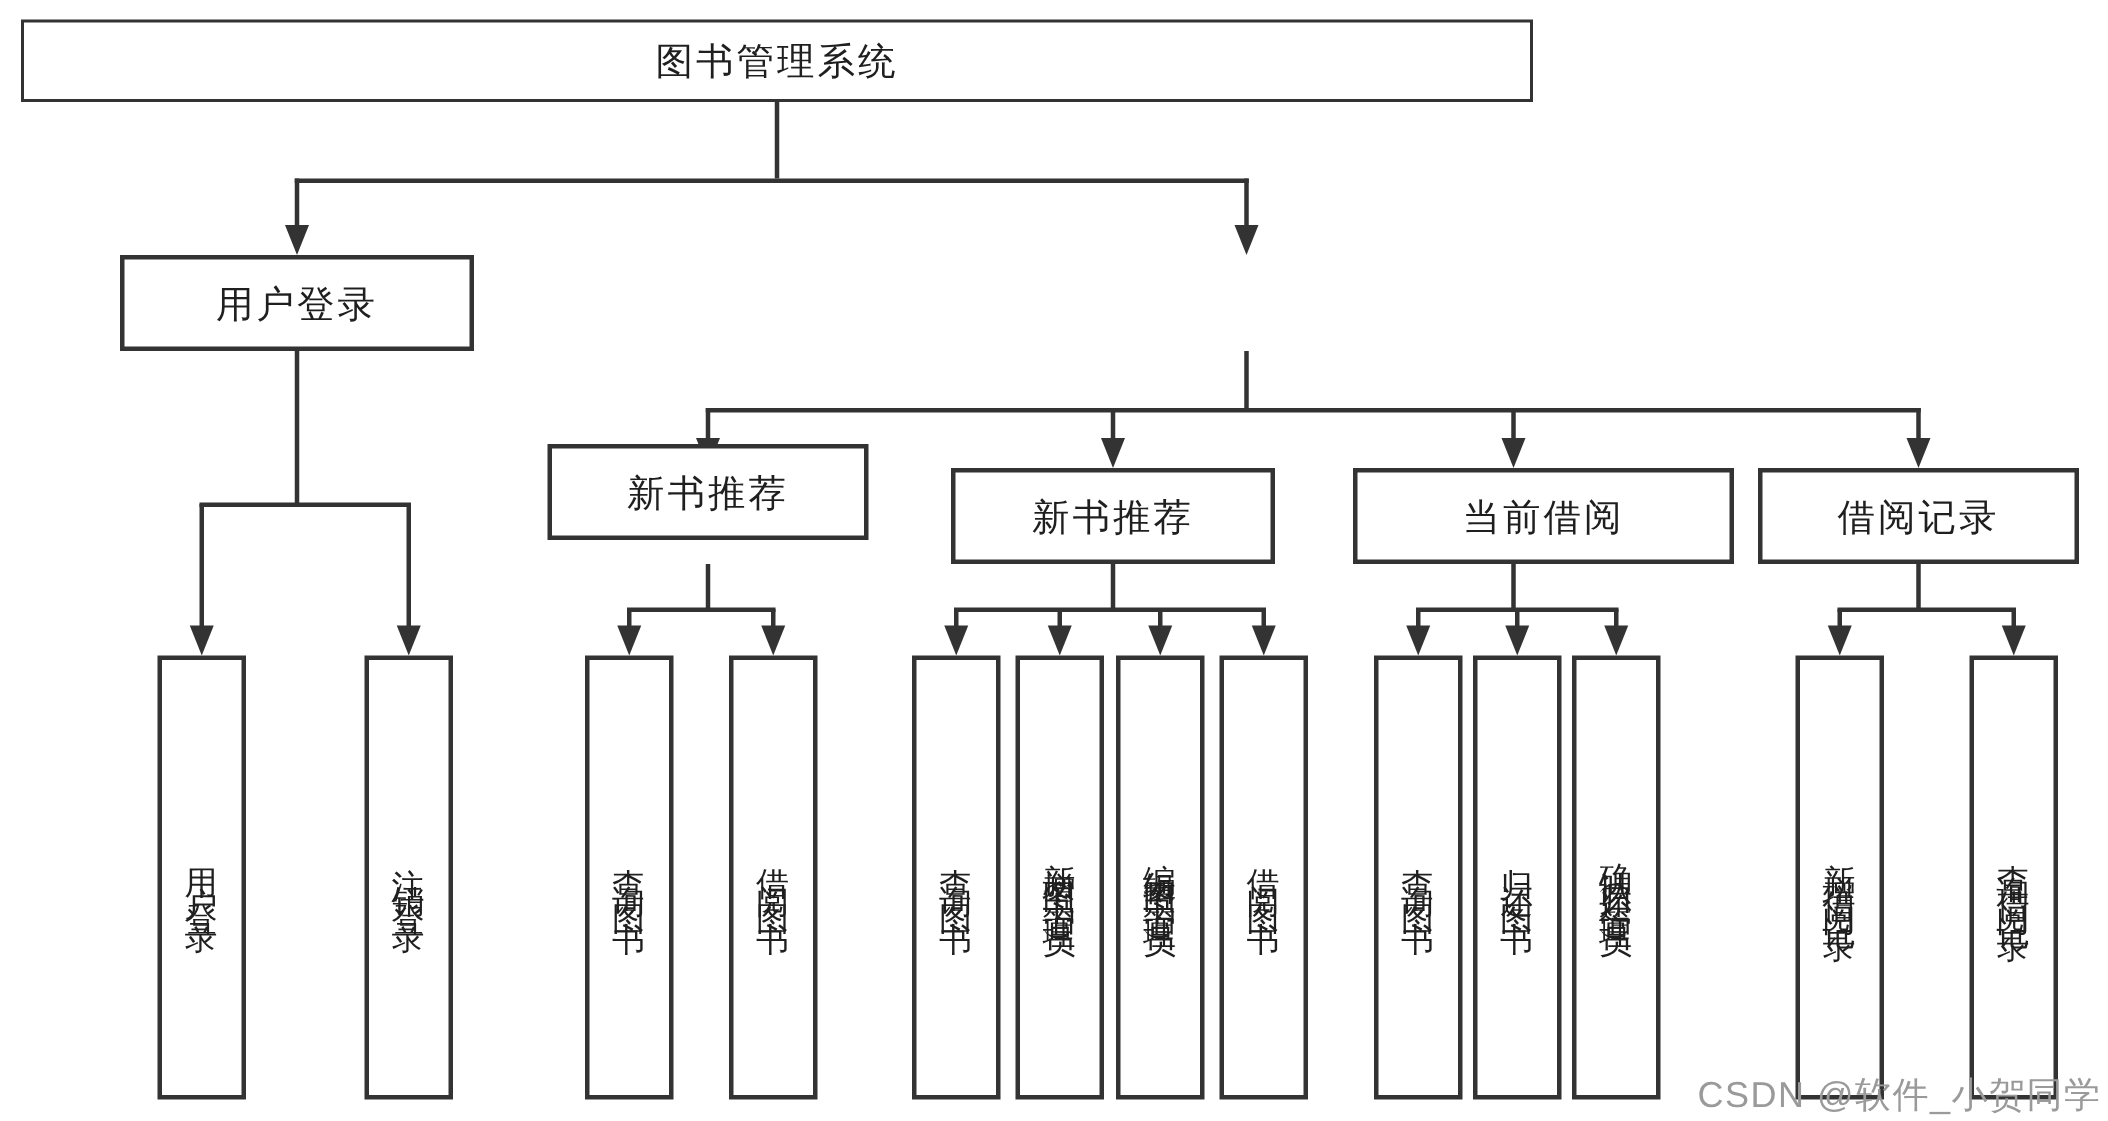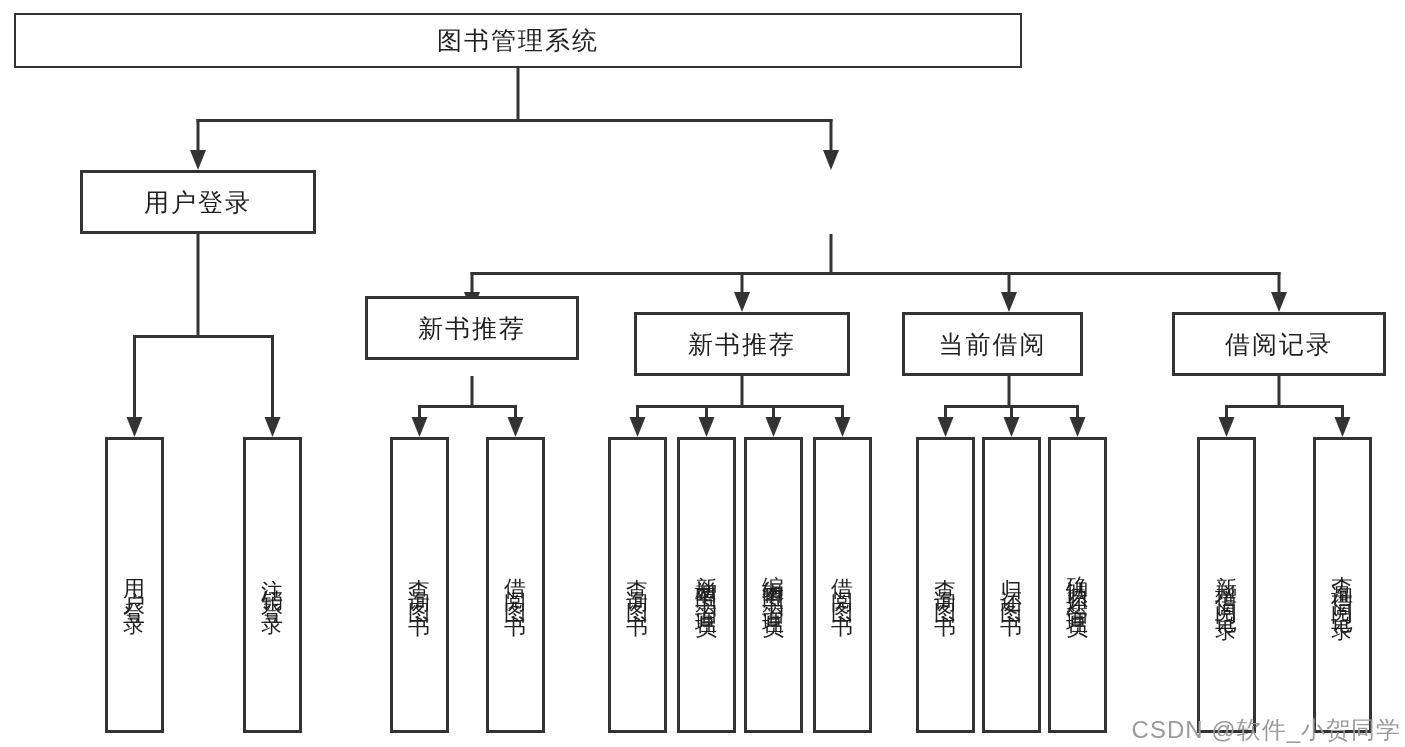--- a/index.html
+++ b/index.html
@@ -129,21 +129,21 @@
       <polygon points="1334.5,417 1350.5,417 1342.5,437"></polygon>
     </g>
   </svg>
 
   <div class="hbox root" style="left:14px; top:13px; width:1008px; height:55px;">图书管理系统</div>
 
   <div class="hbox" style="left:80px; top:170px; width:236px; height:64px;">用户登录</div>
 
   <div class="hbox" style="left:365px; top:296px; width:214px; height:64px;">新书推荐</div>
   <div class="hbox" style="left:634px; top:312px; width:216px; height:64px;">新书推荐</div>
-  <div class="hbox" style="left:902px; top:312px; width:181px; height:64px;">当前借阅</div>
+  <div class="hbox" style="left:902px; top:312px; width:254px; height:64px;">当前借阅</div>
   <div class="hbox" style="left:1172px; top:312px; width:214px; height:64px;">借阅记录</div>
 
   <div class="vbox" style="left:105px; top:437px;">用户登录</div>
   <div class="vbox" style="left:243px; top:437px;">注销登录</div>
 
   <div class="vbox" style="left:390px; top:437px;">查询图书</div>
   <div class="vbox" style="left:486px; top:437px;">借阅图书</div>
 
   <div class="vbox" style="left:608px; top:437px;">查询图书</div>
   <div class="vbox len9" style="left:677px; top:437px;">新增图书（管理员）</div>

